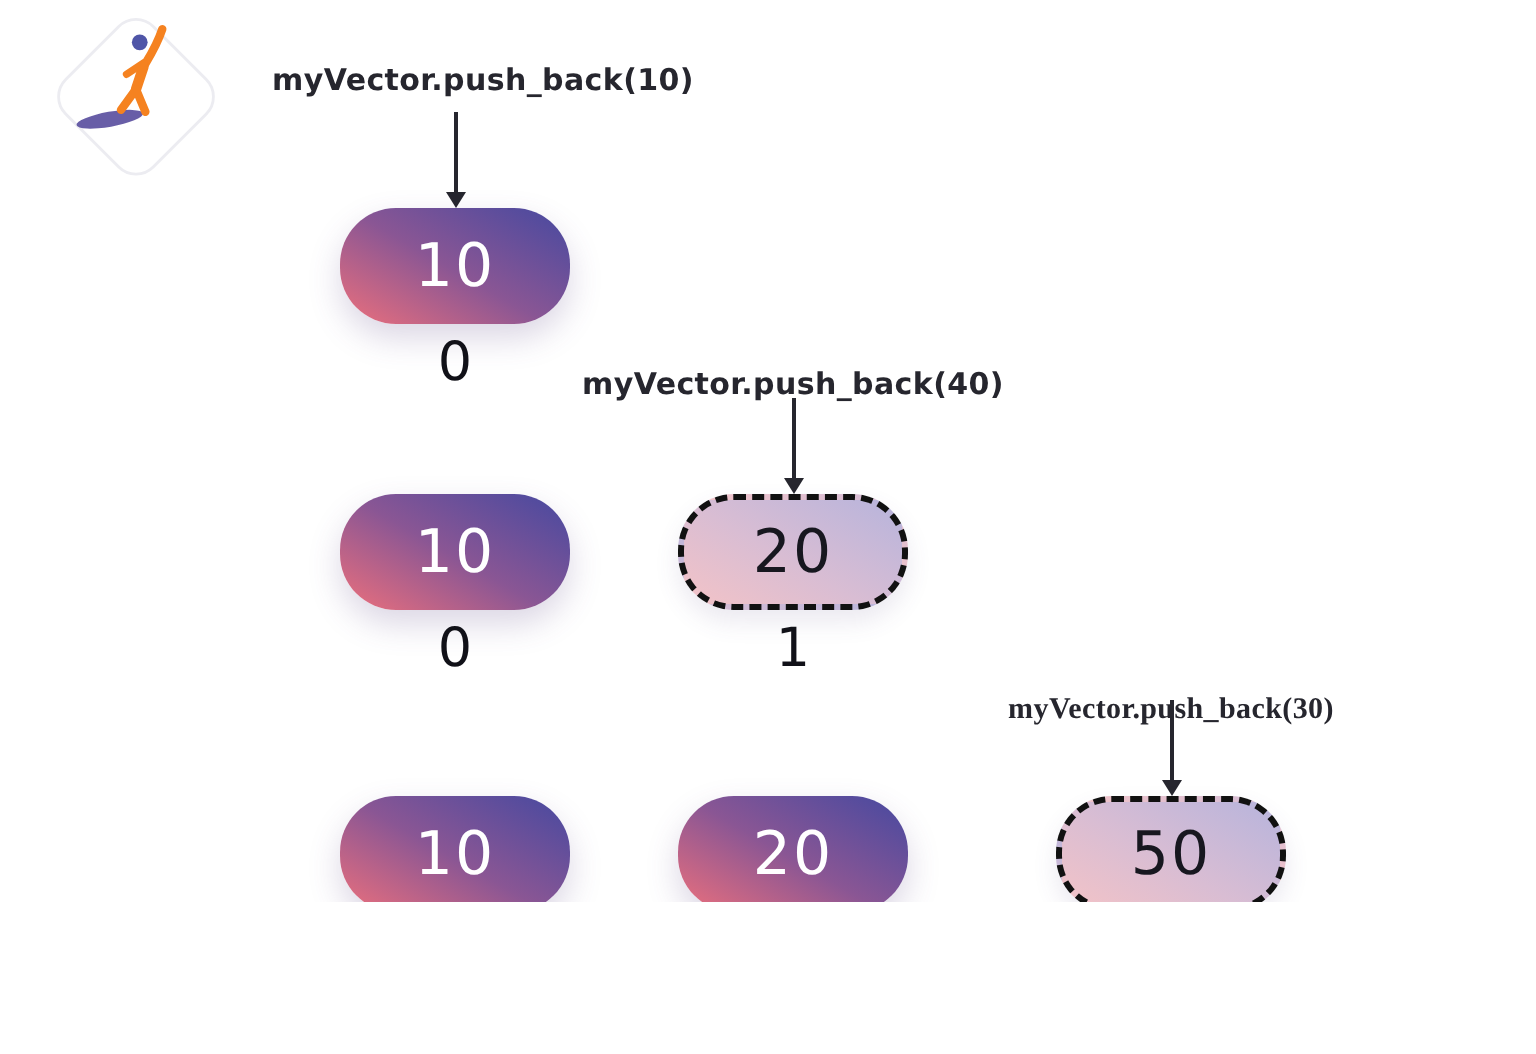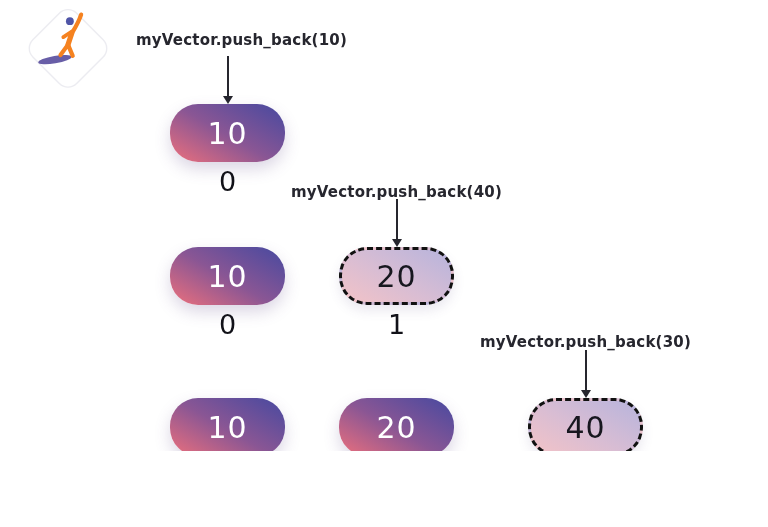--- a/index.html
+++ b/index.html
@@ -128,29 +128,29 @@
       <div class="op-label" style="left: 236.5px; top: 183px;">myVector.push_back(40)</div>
       <div class="arrow" style="left: 395.5px; top: 199px; height: 41px;"></div>
       <div class="cell solid" style="left: 170px; top: 247px;">
         <div>10</div>
       </div>
       <div class="index" style="left: 170px; top: 309px;">0</div>
       <div class="cell dashed" style="left: 339px; top: 247px;">
         <div>20</div>
       </div>
       <div class="index" style="left: 339px; top: 309px;">1</div>
-      <div class="op-label" style="left: 425.5px; top: 333px;">myVector.push_back(30)</div>
+      <div class="op-label" style="left: 425.5px; top: 347px; font-family: Liberation Serif, serif;">myVector.push_back(30)</div>
       <div class="arrow" style="left: 584.5px; top: 350px; height: 41px;"></div>
       <div class="cell solid" style="left: 170px; top: 398px;">
         <div>10</div>
       </div>
       <div class="index" style="left: 170px; top: 460px;">0</div>
       <div class="cell solid" style="left: 339px; top: 398px;">
         <div>20</div>
       </div>
       <div class="index" style="left: 339px; top: 460px;">1</div>
       <div class="cell dashed" style="left: 528px; top: 398px;">
-        <div>40</div>
+        <div>50</div>
       </div>
       <div class="index" style="left: 528px; top: 460px;">2</div>
     </div>
 
 </div>
 
 </body></html>

